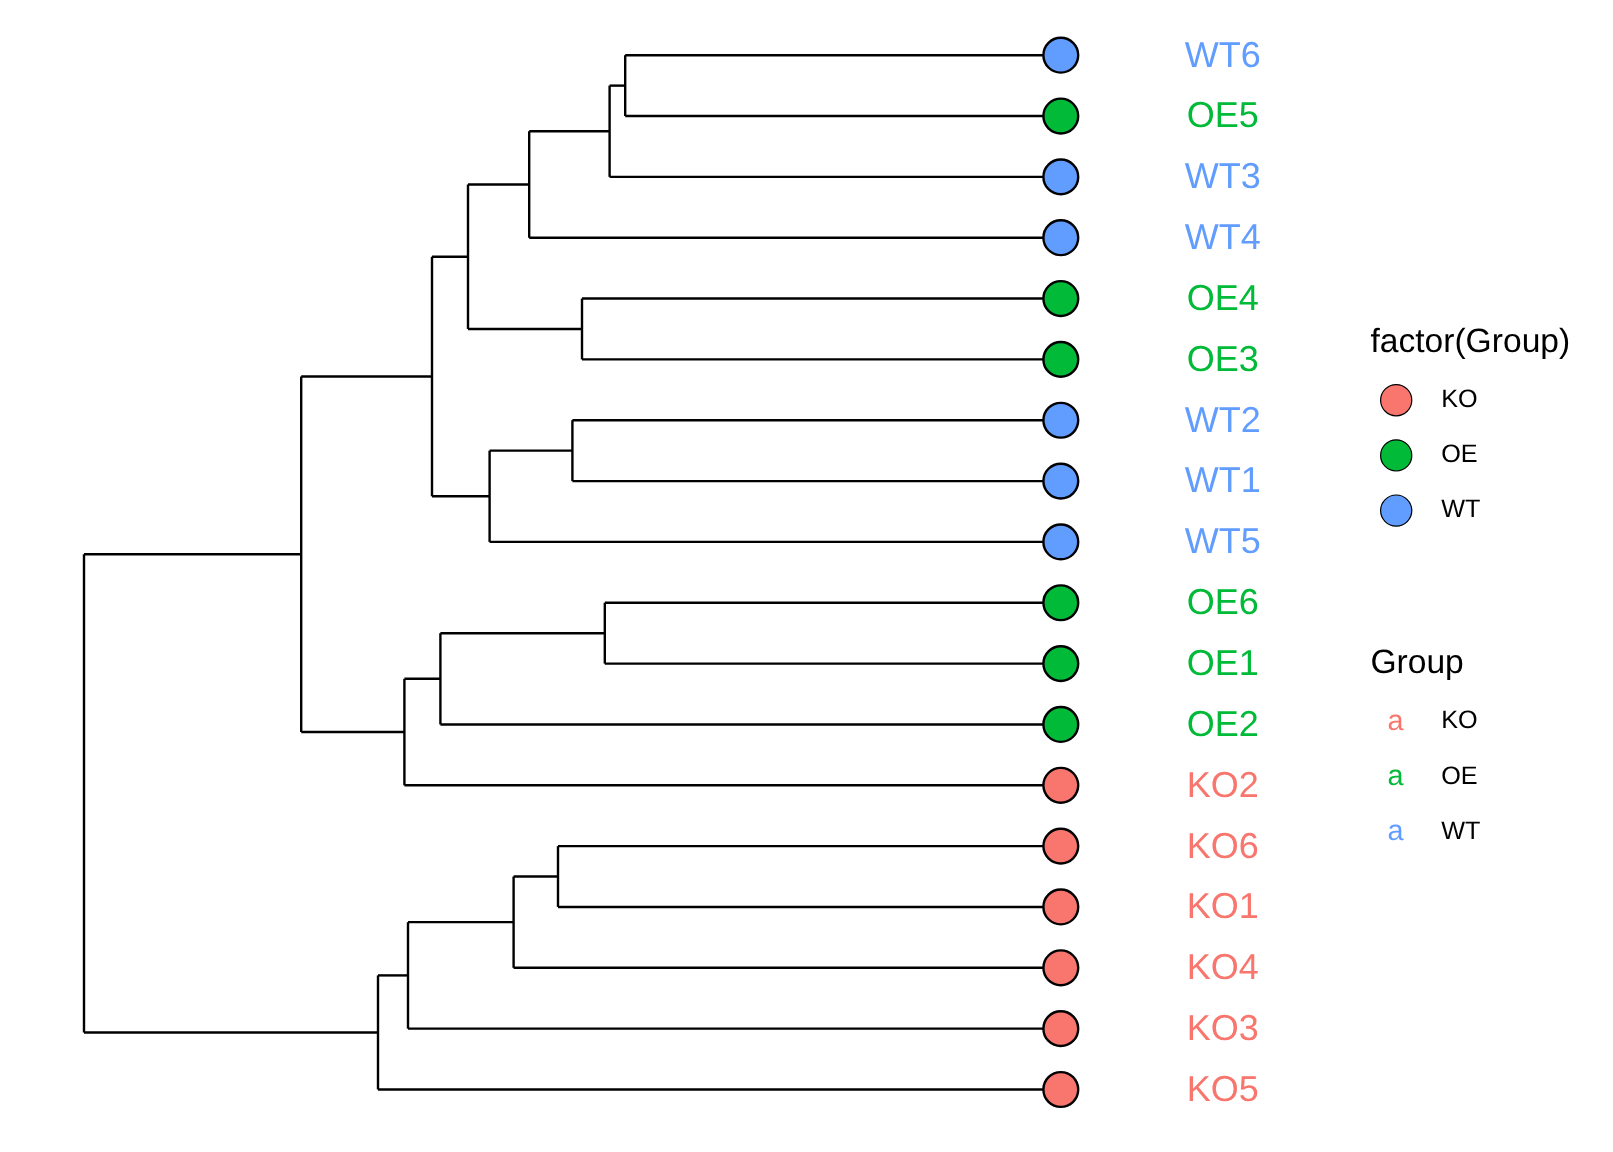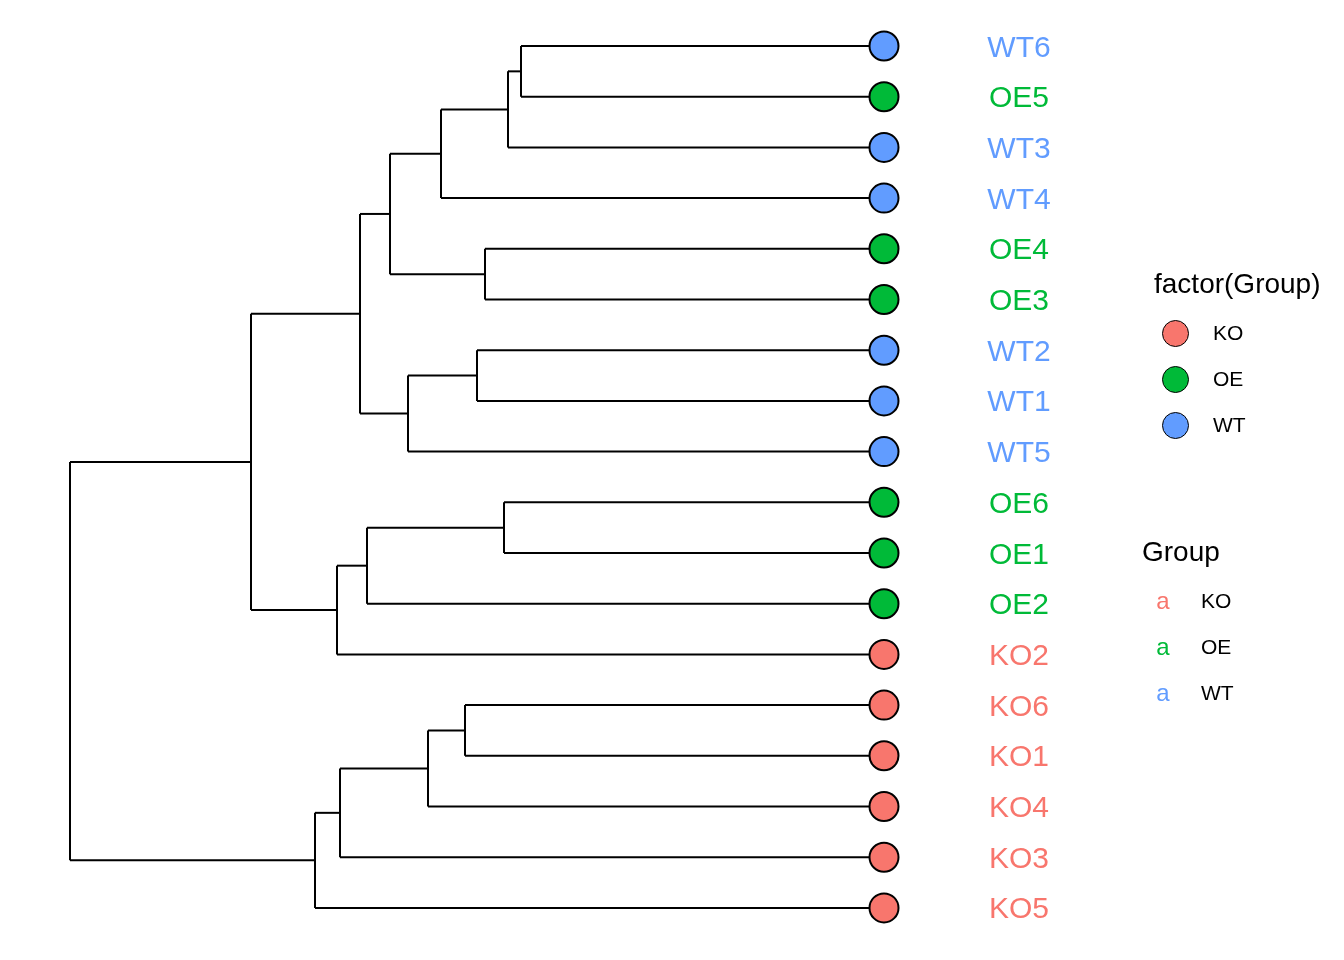--- a/index.html
+++ b/index.html
@@ -1,21 +1,21 @@
 <!DOCTYPE html>
 <html><head>
 <meta charset="utf-8">
 <style>
   html,body{margin:0;padding:0;background:#ffffff;}
   body{width:1344px;height:960px;font-family:"Liberation Sans",sans-serif;}
   .canvas{position:relative;width:1344px;height:960px;background:#ffffff;overflow:hidden;}
   svg{position:absolute;left:0;top:0;}
   svg text{font-family:"Liberation Sans",sans-serif;}
   .legend{position:absolute;left:1140px;}
-  .legend-factor{top:268px;margin-left:12px;}
+  .legend-factor{top:268px;}
   .legend-group{top:536px;}
   .legend-title{font-size:28px;color:#000000;line-height:32px;margin-left:2px;margin-bottom:10px;white-space:nowrap;}
   .legend-row{display:flex;align-items:center;height:46px;}
   .key-wrap{width:46px;display:flex;justify-content:center;align-items:center;flex:0 0 46px;}
   .key-circle{width:25px;height:25px;border:1.5px solid #000000;border-radius:50%;display:inline-block;}
   .key-a{font-size:24px;line-height:24px;}
   .legend-label{font-size:21px;color:#000000;margin-left:15px;white-space:nowrap;}
 </style>
 </head>
 <body>

